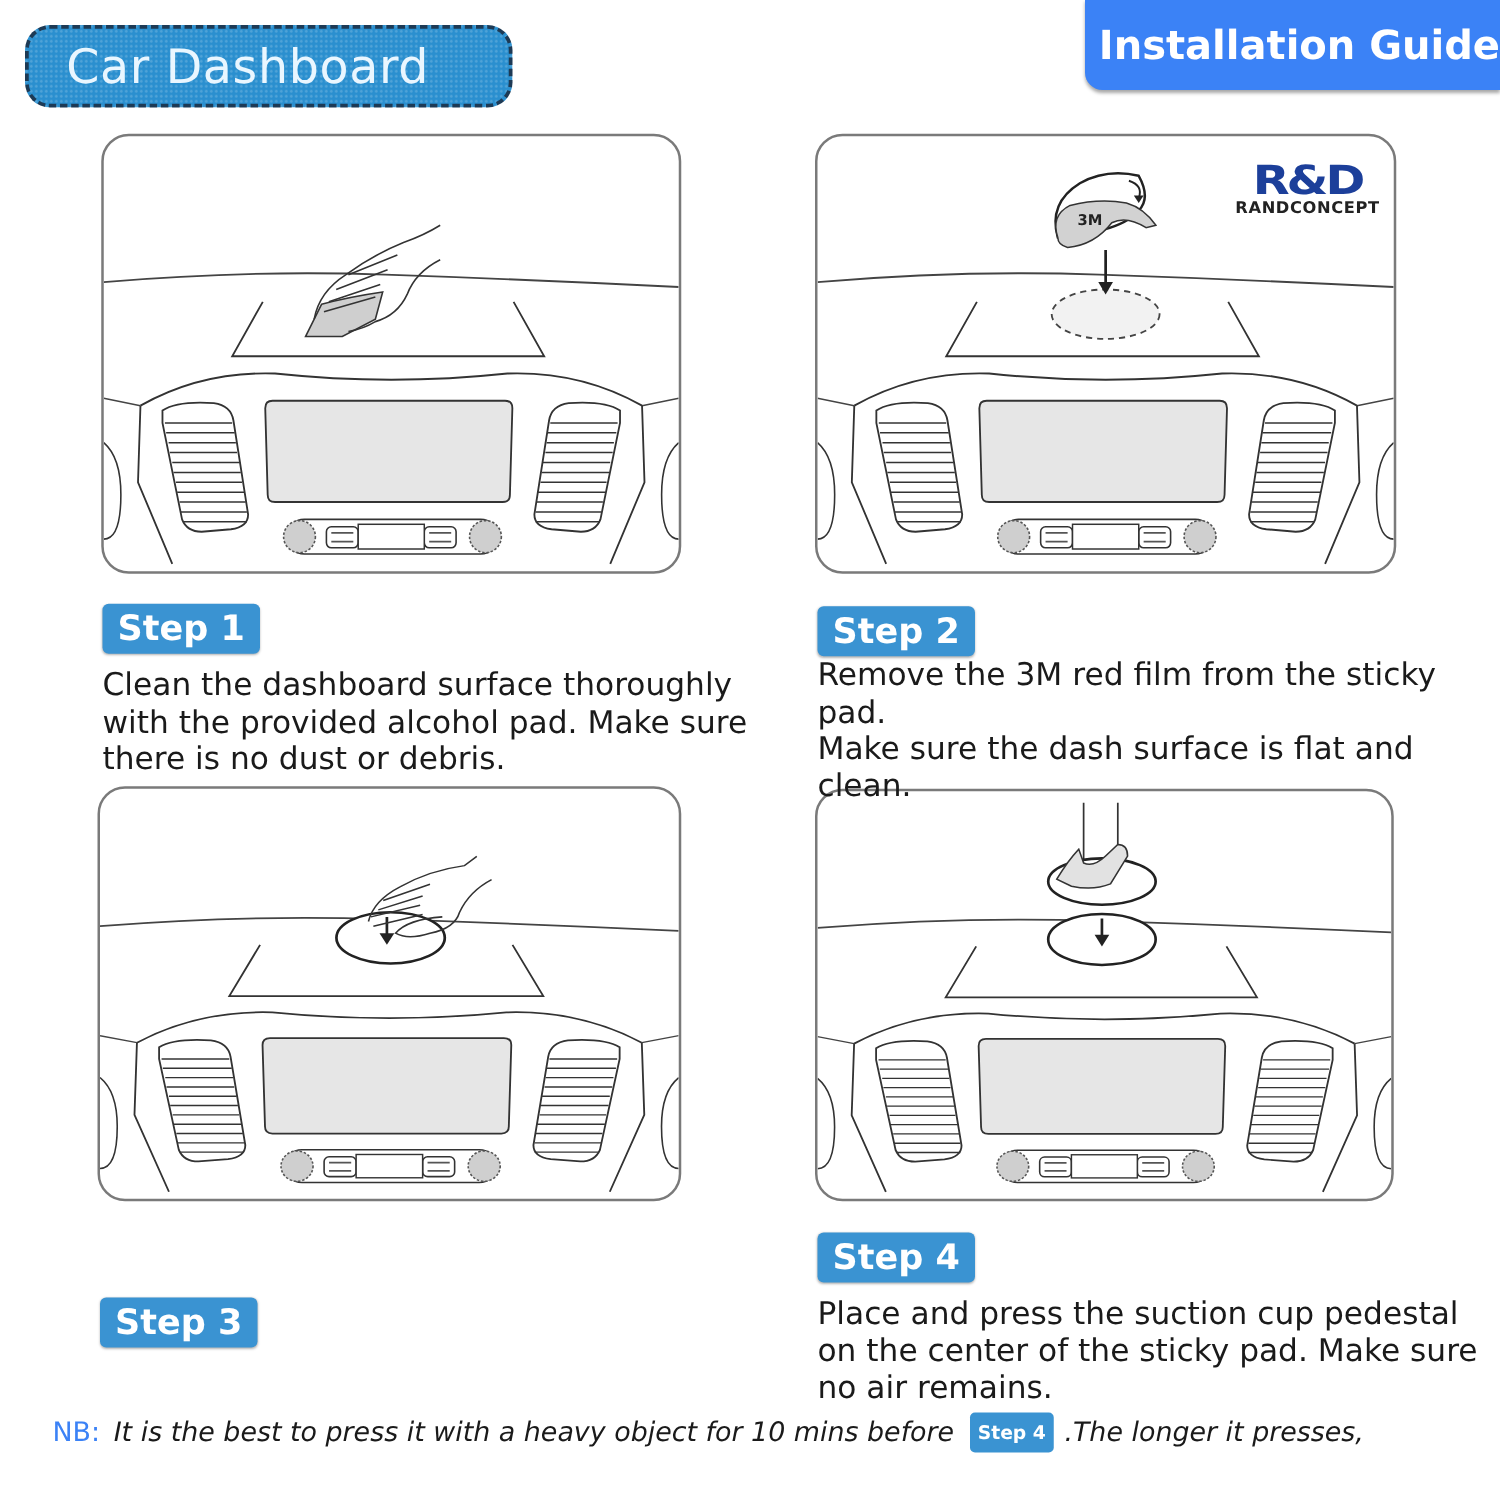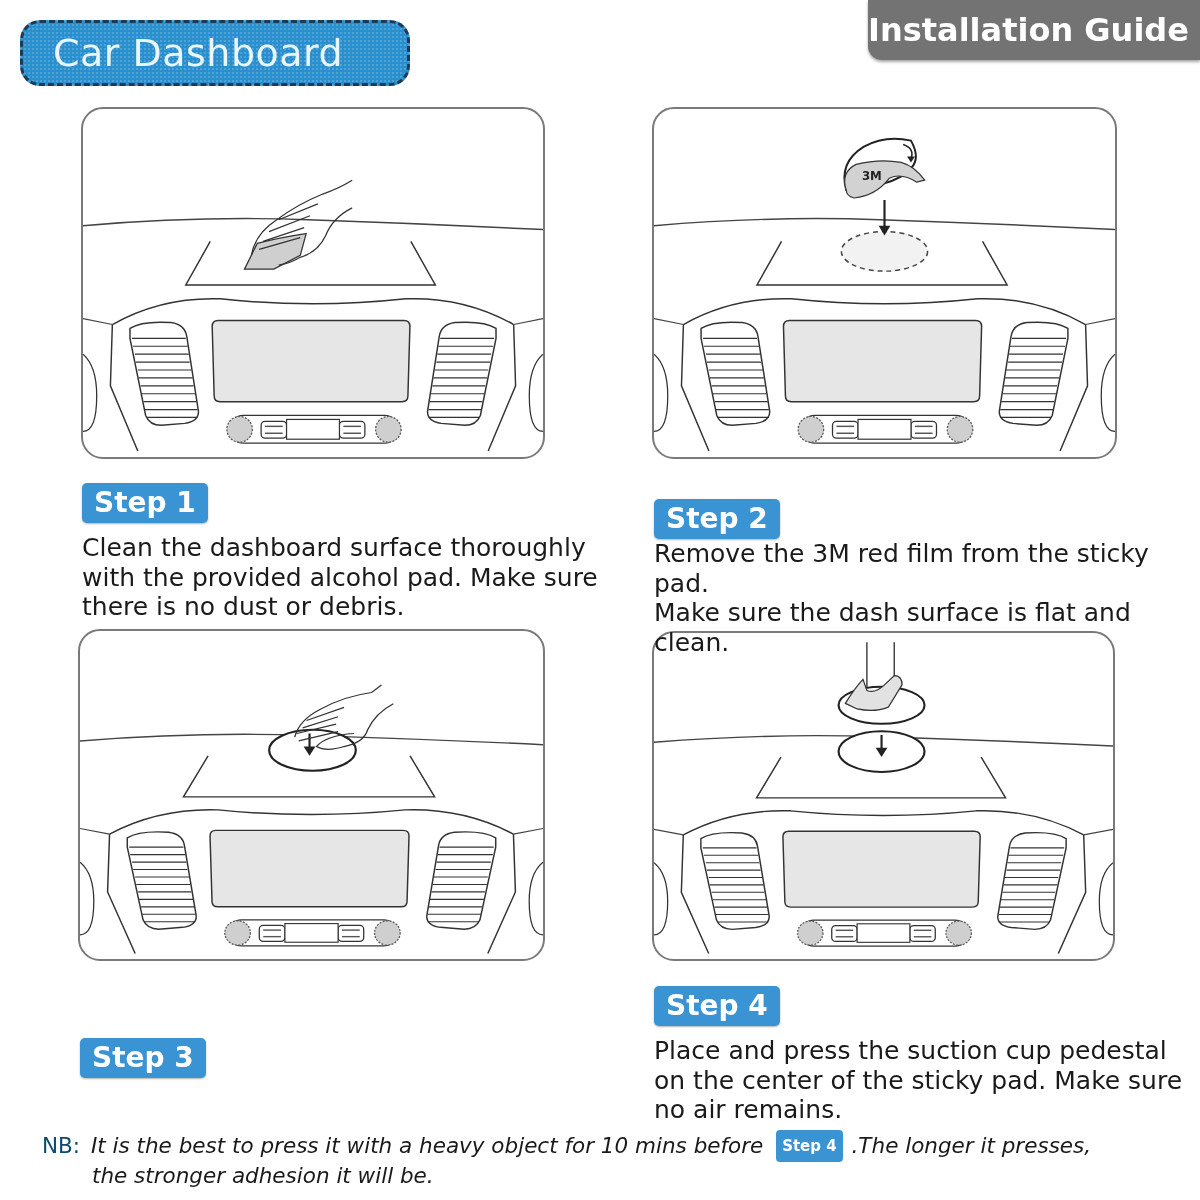--- a/index.html
+++ b/index.html
@@ -1,26 +1,26 @@
 <!DOCTYPE html>
 <html><head>
 <meta charset="utf-8">
 <style>
   html,body{margin:0;padding:0;background:#fff;}
   body{width:1200px;height:1200px;position:relative;overflow:hidden;font-family:"DejaVu Sans","Liberation Sans",sans-serif;color:#1a1a1a;}
   .abs{position:absolute;}
   .title-left{left:20px;top:20px;width:390px;height:66px;background:#2a8fcf;border:3px dashed #1d3a55;border-radius:20px;box-sizing:border-box;display:flex;align-items:center;padding-left:30px;color:#e9f6ff;font-size:38px;letter-spacing:0.5px;
     background-image:radial-gradient(rgba(255,255,255,0.18) 1px, transparent 1.2px);background-size:4px 4px;}
-  .title-right{left:868px;top:0;width:332px;height:60px;background:#737373;border-radius:0 0 0 14px;display:flex;align-items:center;justify-content:flex-start;color:#fff;font-weight:bold;font-size:32px;box-shadow:0 2px 3px rgba(0,0,0,0.35);}
+  .title-right{left:868px;top:0;width:332px;height:72px;background:#3b82f6;border-radius:0 0 0 14px;display:flex;align-items:center;justify-content:flex-end;color:#fff;font-weight:bold;font-size:32px;box-shadow:0 2px 3px rgba(0,0,0,0.35);}
   .panel{background:#fff;border:2px solid #7a7a7a;border-radius:22px;box-sizing:border-box;overflow:hidden;}
   .panel svg{display:block;width:100%;height:100%;}
   .step-badge{background:#3a93d2;color:#fff;font-weight:bold;font-size:28px;border-radius:5px;padding:3px 12px 4px 12px;display:inline-block;box-shadow:0 1px 2px rgba(0,0,0,0.3);}
   .step-text{font-size:25px;line-height:29.5px;color:#1a1a1a;}
   .nb{left:42px;top:1130px;width:1120px;font-size:21.5px;line-height:28px;font-style:italic;color:#1a1a1a;}
-  .nb-label{color:#0c4a6e;font-style:normal;margin-right:4px;text-align:center;}
+  .nb-label{color:#3b82f6;font-style:normal;margin-right:4px;text-align:center;}
   .nb-badge{display:inline-block;background:#3a93d2;color:#fff;font-style:normal;font-weight:bold;font-size:15px;padding:2px 6px;border-radius:4px;vertical-align:2px;margin:0 2px 0 6px;}
 </style>
 </head>
 <body>
 
 <div class="abs title-left">
   <span>Car Dashboard</span>
 </div>
 <div class="abs title-right">
   <span>Installation Guide</span>
@@ -111,20 +111,24 @@
 
     <g>
       <path d="M196 82 Q188 54 214 38 Q236 26 262 32 Q272 50 262 60 Q254 70 232 76 Q212 82 196 82 Z" fill="#fff" stroke="#222" stroke-width="2"></path>
       <path d="M196 82 Q190 64 206 56 Q230 50 252 54 Q266 58 276 72 L268 74 Q252 64 240 70 Q226 88 204 90 Q196 88 196 82 Z" fill="#d2d2d2" stroke="#333" stroke-width="1.2"></path>
       <text x="212" y="72" font-size="12" font-weight="bold" fill="#222" font-family="DejaVu Sans, sans-serif">3M</text>
       <path d="M254 36 Q266 40 262 50" fill="none" stroke="#222" stroke-width="1.6"></path>
       <polygon points="258,48 266,48 262,54" fill="#222"></polygon>
     </g>
   </svg>
 
+  <div class="abs" style="left:322px;top:20px;width:140px;text-align:center;">
+    <div style="color:#1c3f9a;font-weight:bold;font-size:32px;line-height:30px;letter-spacing:-2px;transform:scaleX(1.2);">R&amp;D</div>
+    <div style="font-size:13px;font-weight:bold;color:#222;letter-spacing:0.5px;">RANDCONCEPT</div>
+  </div>
 </div>
 
 <div class="abs panel" style="left:78px;top:629px;width:467px;height:332px;">
   <svg viewBox="0 0 470 352" preserveAspectRatio="none">
     <use href="#dash"></use>
 
     <ellipse cx="236" cy="128" rx="44" ry="22" fill="#fff" stroke="#222" stroke-width="2.2"></ellipse>
     <line x1="233" y1="110" x2="233" y2="128" stroke="#222" stroke-width="2.2"></line>
     <polygon points="227,124 239,124 233,134" fill="#222"></polygon>
 
@@ -151,21 +155,21 @@
 
 <div class="abs" style="left:82px;top:483px;">
   <span class="step-badge">Step 1</span>
   <div class="step-text" style="margin-top:10px;">
     <div>Clean the dashboard surface thoroughly</div>
     <div>with the provided alcohol pad. Make sure</div>
     <div>there is no dust or debris.</div>
   </div>
 </div>
 
-<div class="abs" style="left:654px;top:499px;">
+<div class="abs" style="left:654px;top:485px;">
   <span class="step-badge">Step 2</span>
   <div class="step-text" style="">
     <div>Remove the 3M red film from the sticky pad.</div>
     <div>Make sure the dash surface is flat and clean.</div>
   </div>
 </div>
 
 <div class="abs" style="left:80px;top:1038px;">
   <span class="step-badge">Step 3</span>
 </div>
@@ -179,14 +183,13 @@
   </div>
 </div>
 
 <div class="abs nb">
   <div>
     <span class="nb-label">NB:</span>
     <span>It is the best to press it with a heavy object  for 10 mins before</span>
     <span class="nb-badge">Step 4</span>
     <span>.The longer it presses,</span>
   </div>
-  <div style="padding-left:50px;">the stronger adhesion it will be.</div>
 </div>
 
 </body></html>

